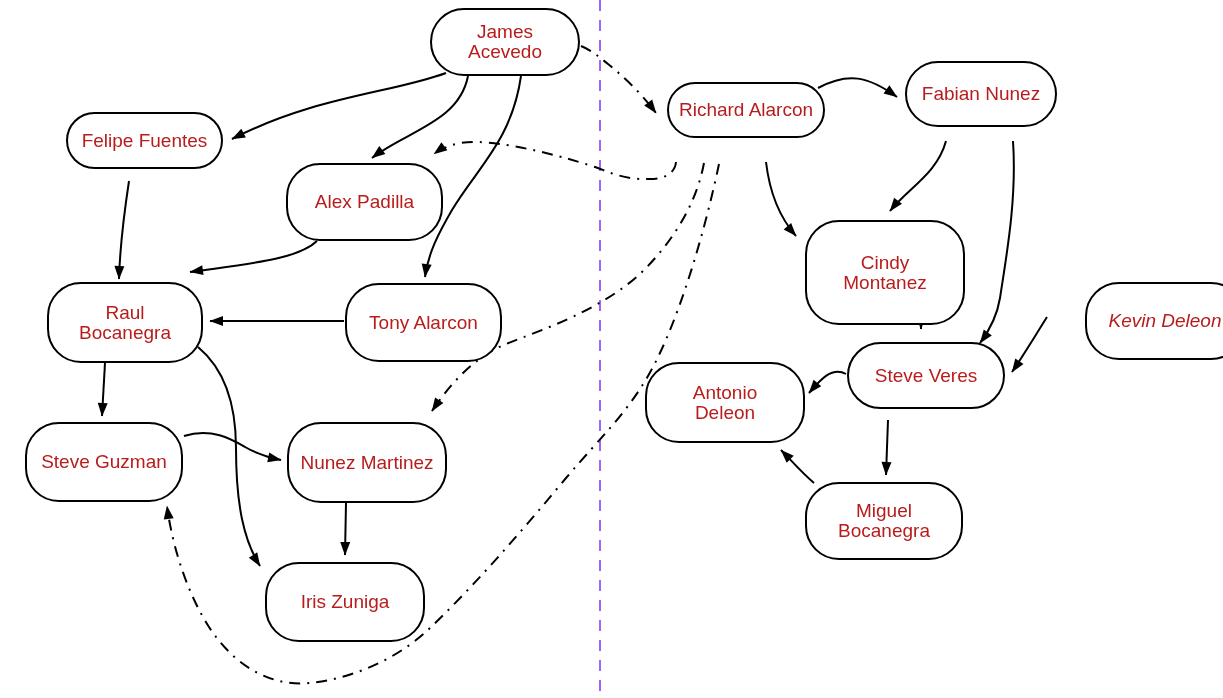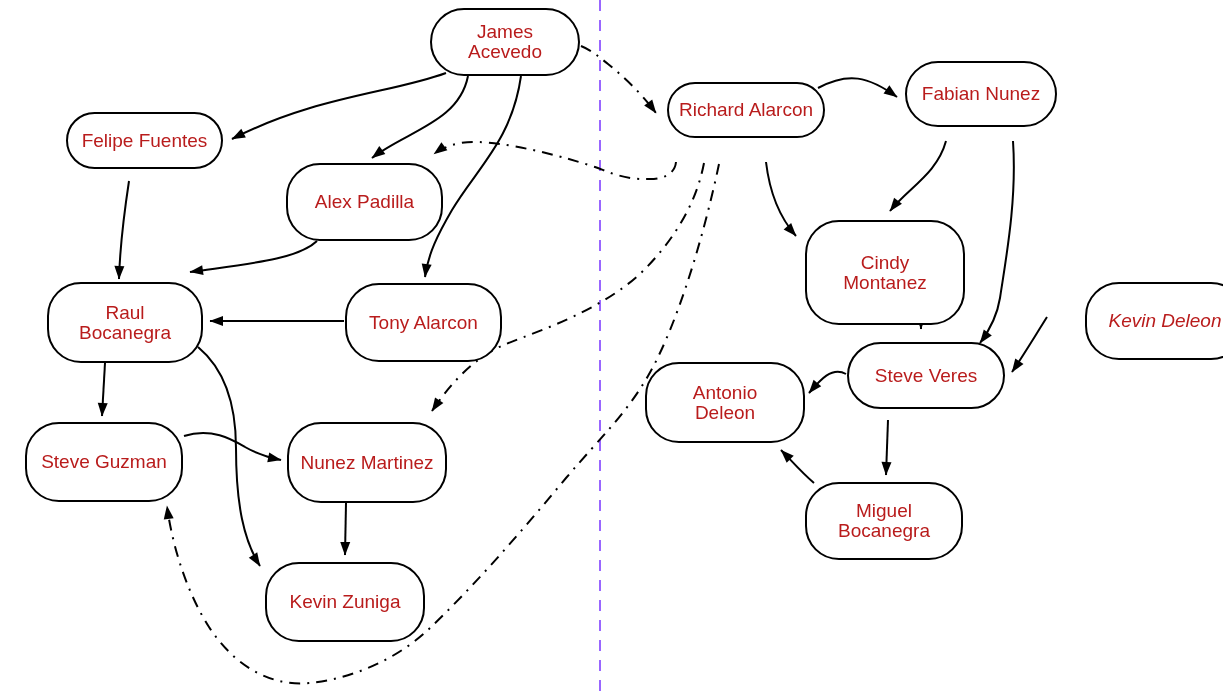--- a/index.html
+++ b/index.html
@@ -104,21 +104,21 @@
     <div class="node" style="left: 345px; top: 283px; width: 157px; height: 79px;">
       <span class="node-label">Tony Alarcon</span>
     </div>
     <div class="node" style="left: 25px; top: 422px; width: 158px; height: 80px;">
       <span class="node-label">Steve Guzman</span>
     </div>
     <div class="node" style="left: 287px; top: 422px; width: 160px; height: 81px;">
       <span class="node-label">Nunez Martinez</span>
     </div>
     <div class="node" style="left: 265px; top: 562px; width: 160px; height: 80px;">
-      <span class="node-label">Kevin Zuniga</span>
+      <span class="node-label">Iris Zuniga</span>
     </div>
     <div class="node" style="left: 667px; top: 82px; width: 158px; height: 56px;">
       <span class="node-label">Richard Alarcon</span>
     </div>
     <div class="node" style="left: 905px; top: 61px; width: 152px; height: 66px;">
       <span class="node-label">Fabian Nunez</span>
     </div>
     <div class="node" style="left: 805px; top: 220px; width: 160px; height: 105px;">
       <span class="node-label">Cindy
 Montanez</span>

